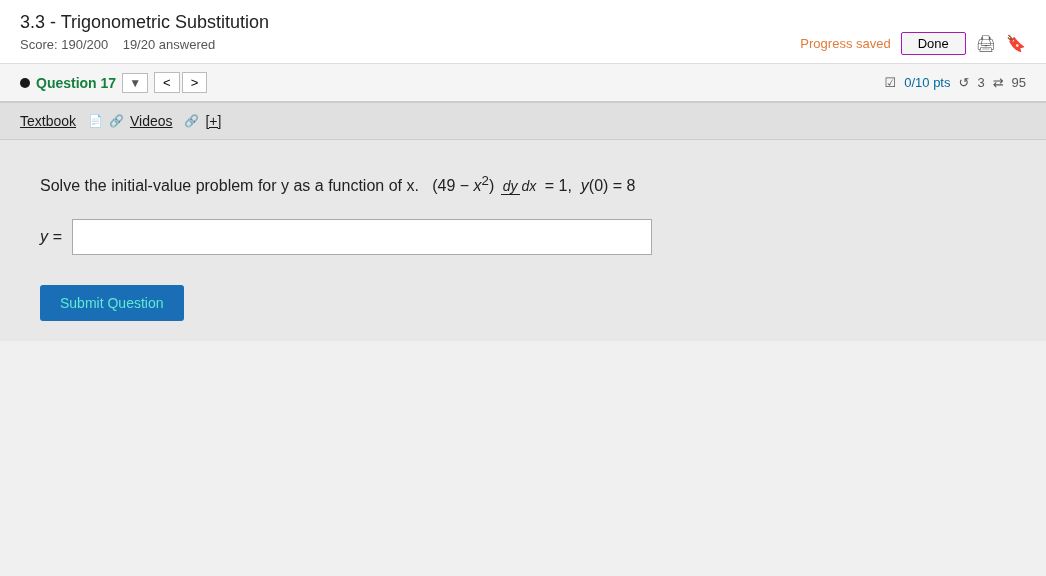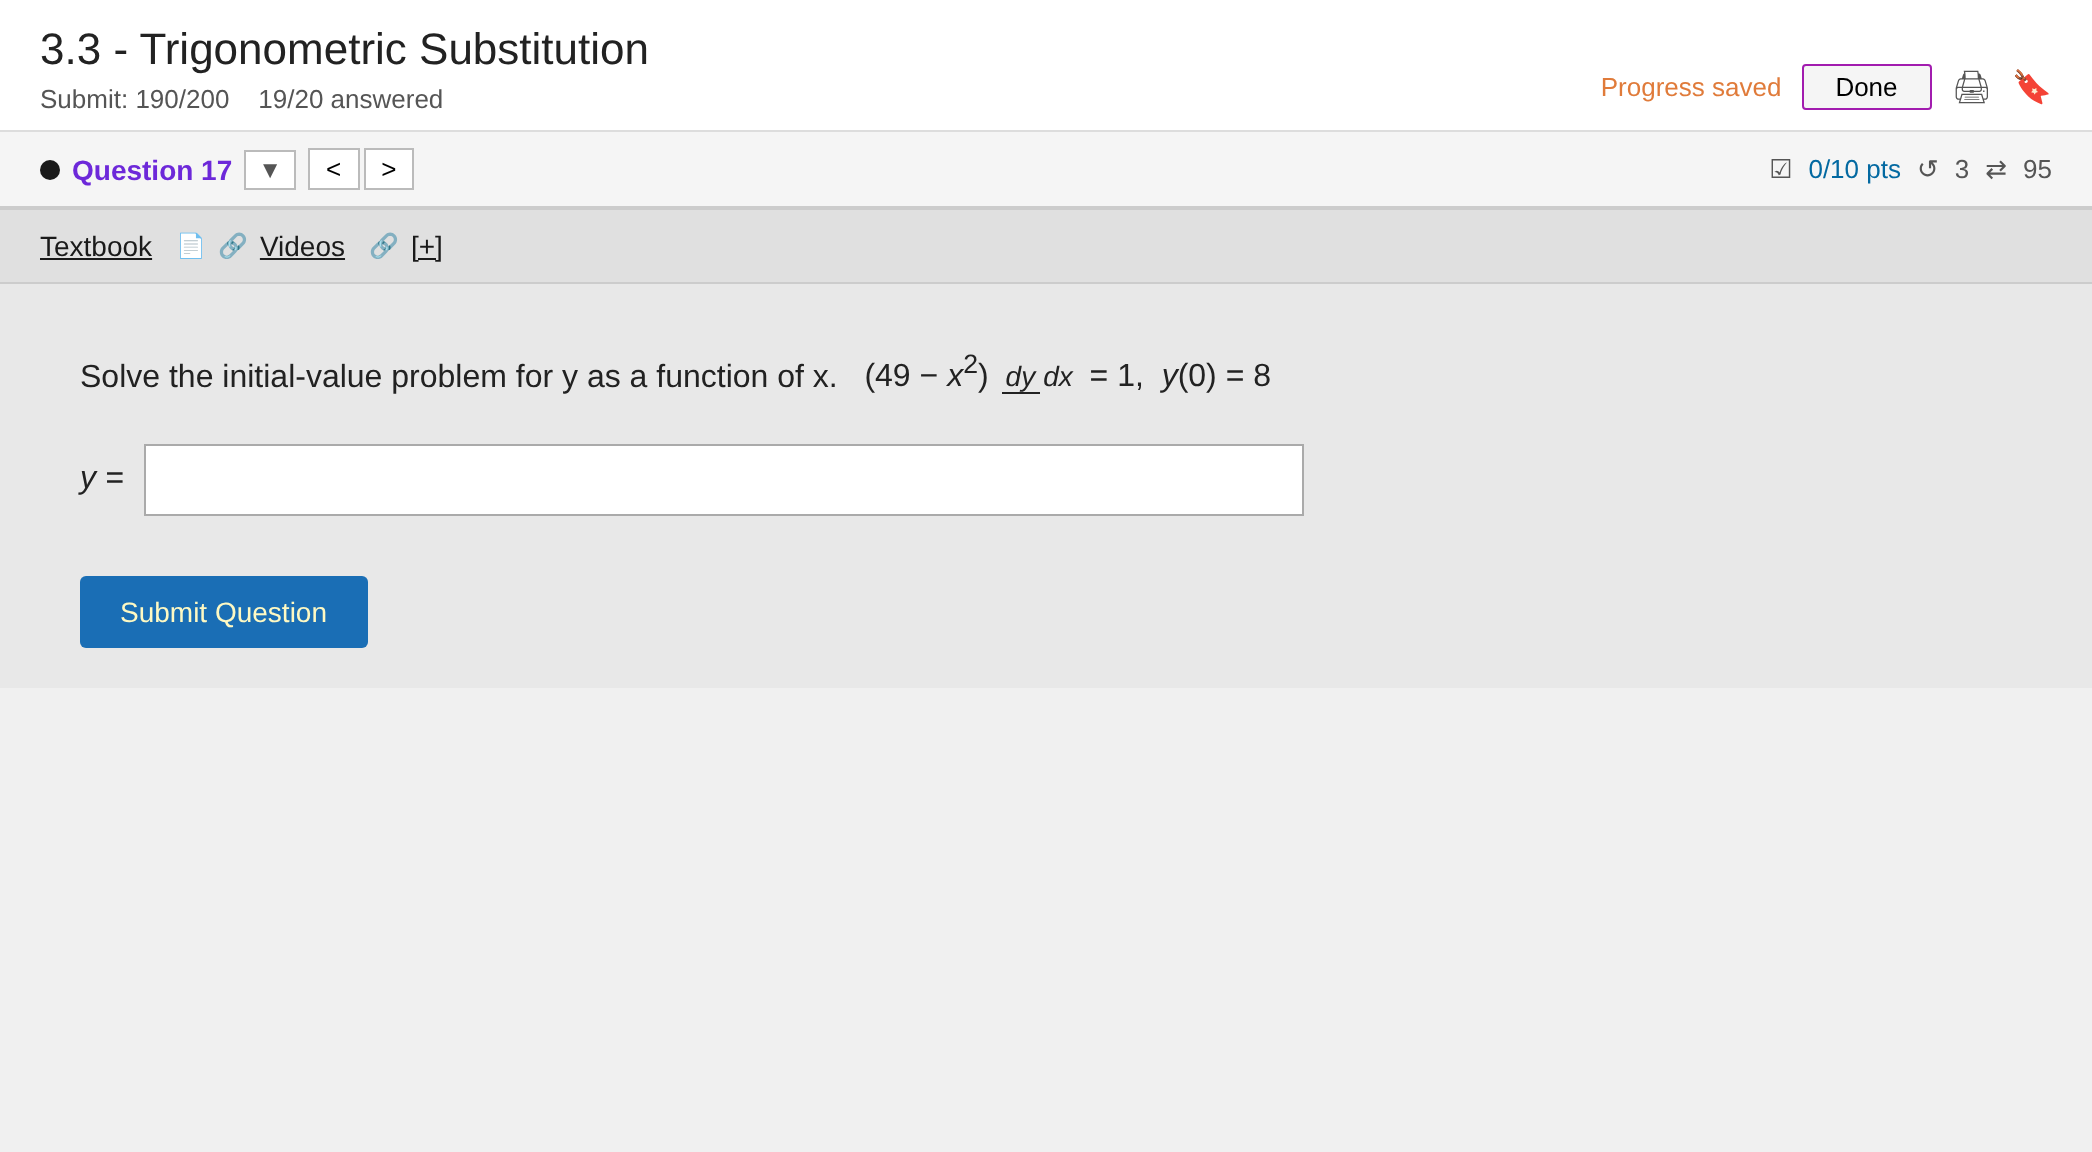--- a/index.html
+++ b/index.html
@@ -13,21 +13,21 @@
     .top-bar {
       background: #fff;
       padding: 12px 20px 8px 20px;
       border-bottom: 1px solid #ddd;
       display: flex;
       align-items: flex-start;
       justify-content: space-between;
     }
 
     .title-area h1 {
-      font-size: 22px;
+      font-size: 18px;
       font-weight: 400;
       color: #222;
       margin-bottom: 4px;
     }
 
     .score-line {
       font-size: 13px;
       color: #555;
     }
 
@@ -77,21 +77,21 @@
     .question-dot {
       width: 10px;
       height: 10px;
       border-radius: 50%;
       background: #1a1a1a;
     }
 
     .question-label {
       font-size: 14px;
       font-weight: 600;
-      color: #6d28d9;
+      color: #15803d;
     }
 
     .dropdown-arrow {
       font-size: 12px;
       color: #555;
       cursor: pointer;
       border: 1px solid #bbb;
       background: #fff;
       padding: 2px 6px;
     }
@@ -187,21 +187,21 @@
       border: 1px solid #aaa;
       background: #fff;
       width: 580px;
       height: 36px;
       padding: 4px 8px;
       font-size: 15px;
     }
 
     .submit-btn {
       background: #1a6eb5;
-      color: #fef9c3;
+      color: #5eead4;
       border: none;
       padding: 10px 20px;
       font-size: 14px;
       cursor: pointer;
       border-radius: 3px;
     }
 
     
     .frac {
       display: inline-flex;
@@ -222,21 +222,21 @@
       font-style: italic;
     }
   </style>
 </head>
 <body>
 
 <div class="top-bar">
   <div class="title-area">
     <h1>3.3 - Trigonometric Substitution</h1>
     <div class="score-line">
-      <span>Submit:</span>
+      <span>Score:</span>
       <span>190/200</span>
       &nbsp;&nbsp;
       <span>19/20 answered</span>
     </div>
   </div>
   <div class="top-right">
     <span class="progress-saved">Progress saved</span>
     <button class="done-button">Done</button>
     <span class="print-icon">🖨</span>
     <span class="print-icon">🔖</span>

